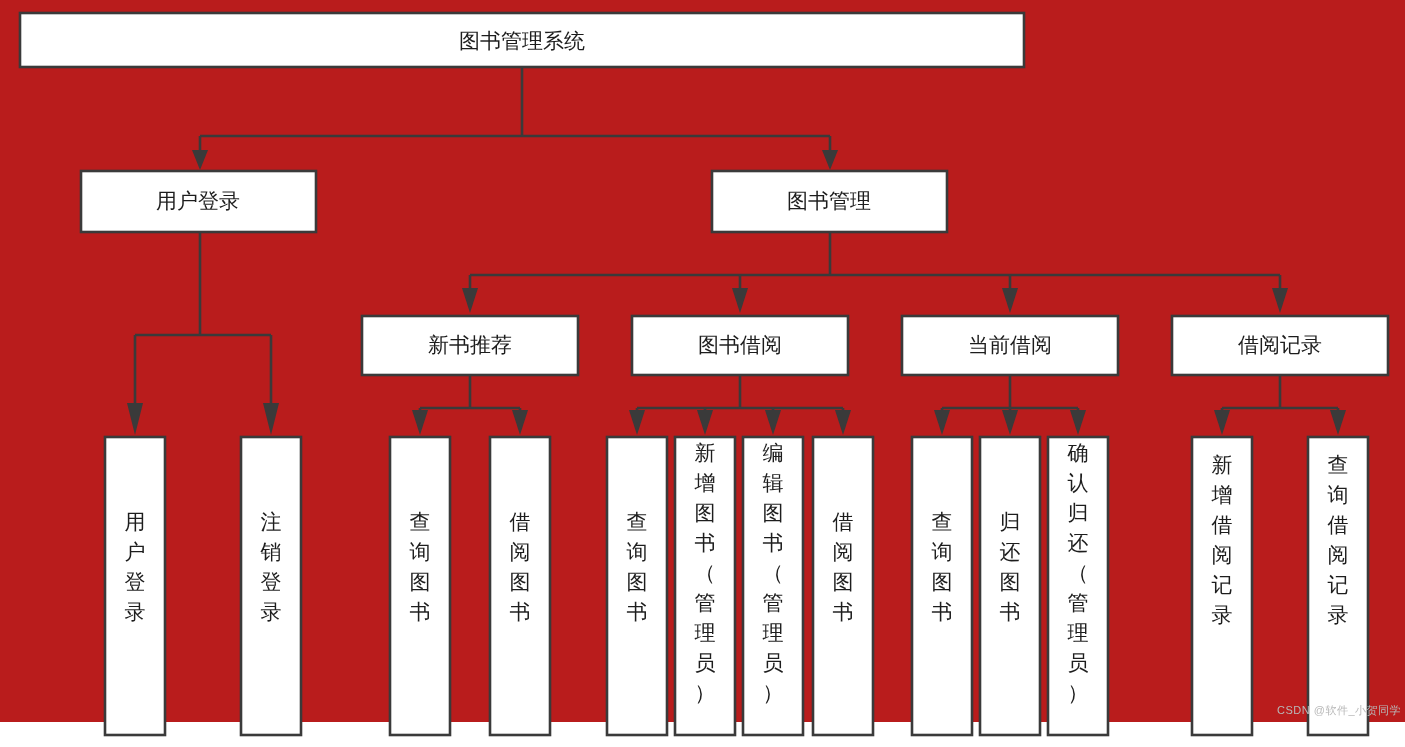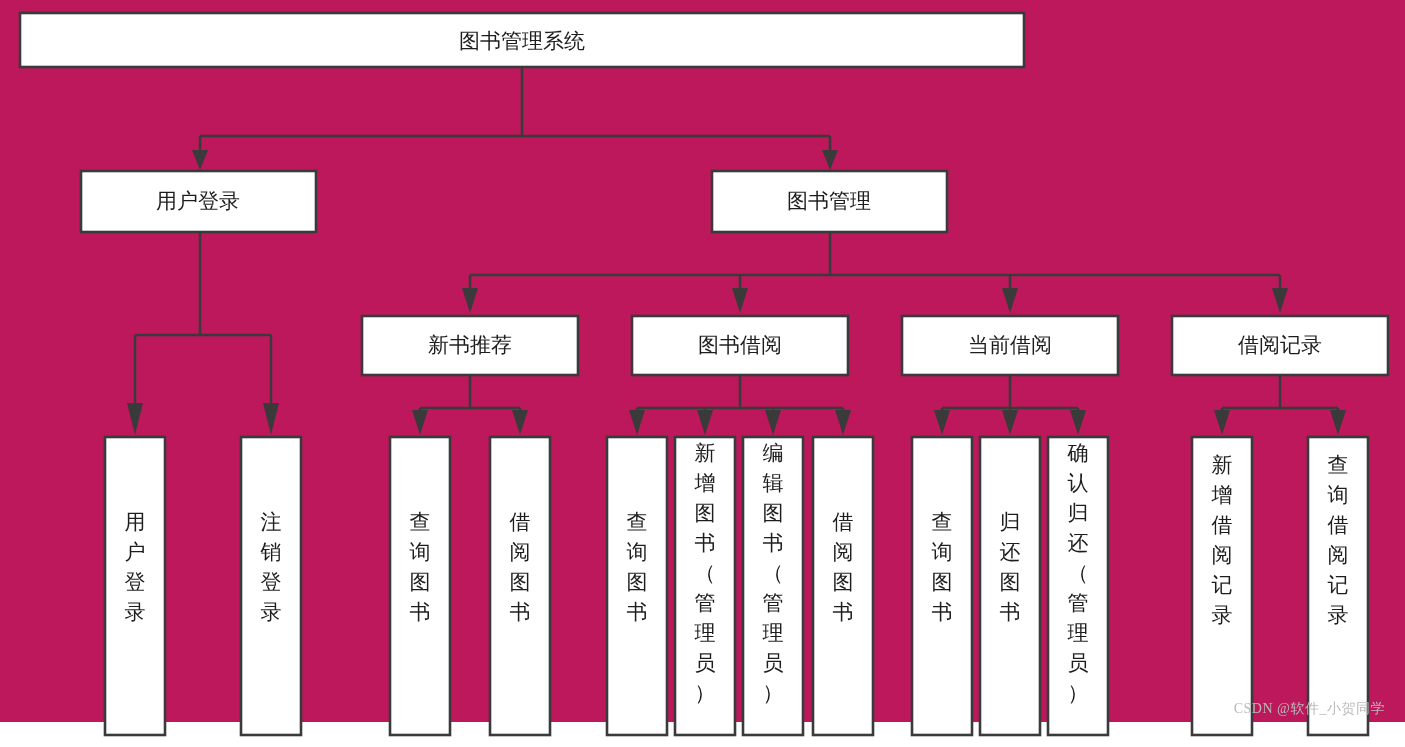--- a/index.html
+++ b/index.html
@@ -11,21 +11,21 @@
   body {
     width: 1405px;
     height: 747px;
     font-family: "Liberation Sans", "DejaVu Sans", sans-serif;
     overflow: hidden;
   }
   #diagram-root {
     position: relative;
     width: 1405px;
     height: 722px;
-    background: #be185d;
+    background: #b91c1c;
   }
   svg#tree-svg {
     position: absolute;
     left: 0;
     top: 0;
     width: 1405px;
     height: 747px;
     display: block;
   }
   .node-box {
@@ -51,24 +51,24 @@
     dominant-baseline: middle;
   }
   .node-label-v {
     font-family: "Liberation Sans", "DejaVu Sans", sans-serif;
     font-size: 21px;
     fill: #1d1d1d;
     text-anchor: middle;
   }
   .watermark-text {
     position: absolute;
-    right: 20px;
+    right: 4px;
     bottom: 4px;
-    font-family: Liberation Serif, serif;
-    font-size: 14px;
+    font-family: Liberation Sans, sans-serif;
+    font-size: 11px;
     color: #b9b9b9;
     white-space: nowrap;
     letter-spacing: 0.5px;
     user-select: none;
   }
 </style>
 </head>
 <body>
 
 <div id="diagram-root">

